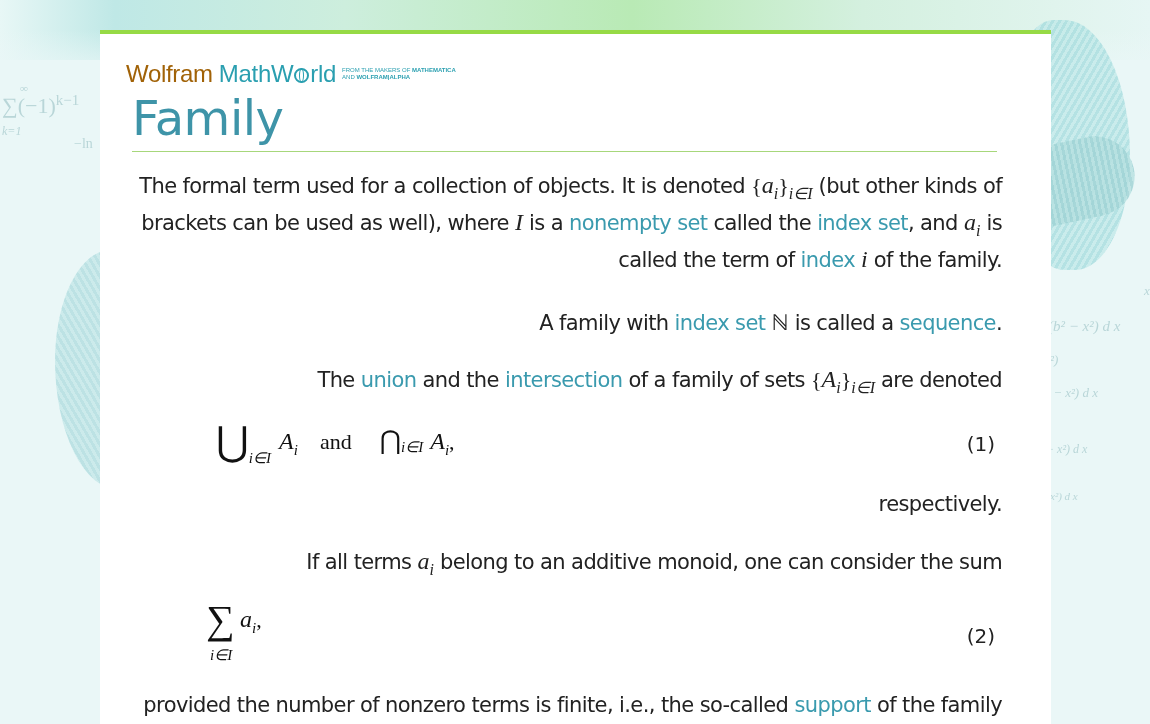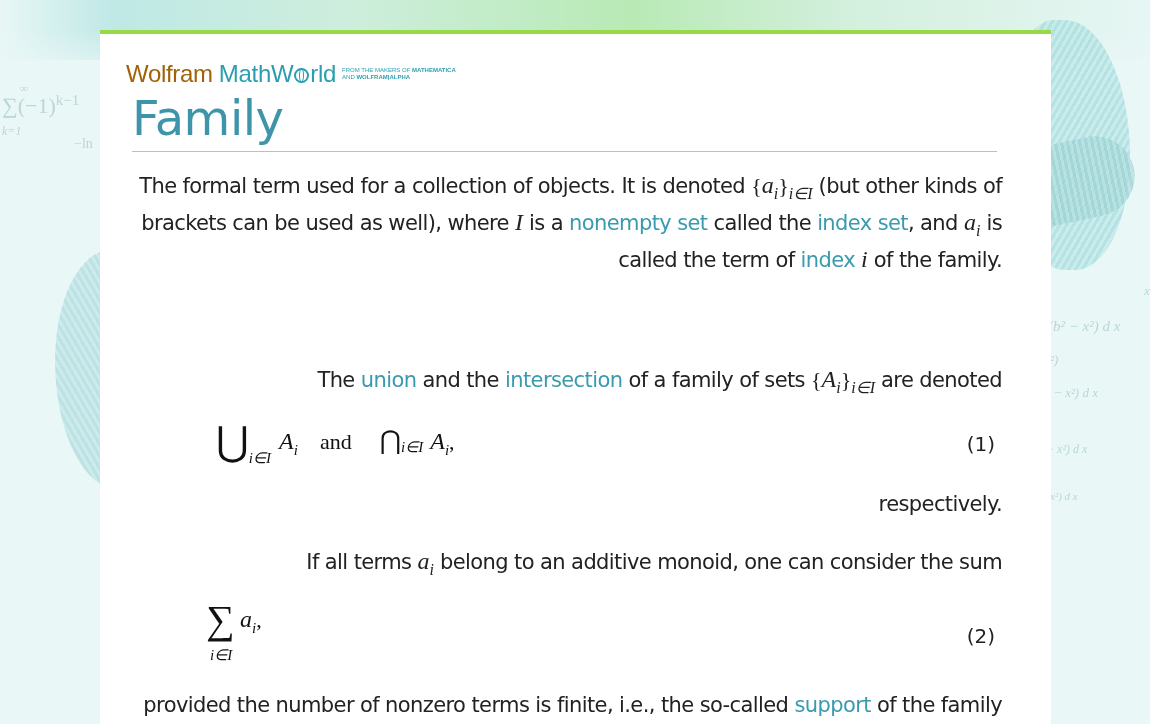--- a/index.html
+++ b/index.html
@@ -118,20 +118,23 @@
     </span>
   </div>
 
   <h1 class="title">Family</h1>
   <div class="divider"></div>
 
   <p class="body-text" style="top:137px;">
     <span>The formal term used for a collection of objects. It is denoted </span><span class="mr">{</span><span class="mi">a</span><span class="sub">i</span><span class="mr">}</span><span class="sub">i∈I</span><span> (but other kinds of brackets can be used as well), where </span><span class="mi">I</span><span> is a </span><a class="lk">nonempty set</a><span> called the </span><a class="lk">index set</a><span>, and </span><span class="mi">a</span><span class="sub">i</span><span> is called the term of </span><a class="lk">index</a> <span class="mi">i</span><span> of the family.</span>
   </p>
 
+  <p class="body-text" style="top:274px;">
+    <span>A family with </span><a class="lk">index set</a> <span class="mr">ℕ</span><span> is called a </span><a class="lk">sequence</a><span>.</span>
+  </p>
 
   <p class="body-text" style="top:331px;">
     <span>The </span><a class="lk">union</a><span> and the </span><a class="lk">intersection</a><span> of a family of sets </span><span class="mr">{</span><span class="mi">A</span><span class="sub">i</span><span class="mr">}</span><span class="sub">i∈I</span><span> are denoted</span>
   </p>
 
   <div class="eq" style="top:388px;height:45px;margin-left:16px;">
     <span style="font-size:40px;line-height:40px;vertical-align:-6px;">⋃</span><span class="sub" style="font-size:15px;vertical-align:-14px;">i∈I</span>
     <span class="mi" style="margin-left:4px;">A</span><span class="sub" style="font-size:15px;">i</span>
     <span class="mr" style="margin-left:18px;">and</span>
     <span style="font-size:26px;margin-left:24px;">⋂</span><span class="sub" style="font-size:15px;vertical-align:-3px;">i∈I</span>

